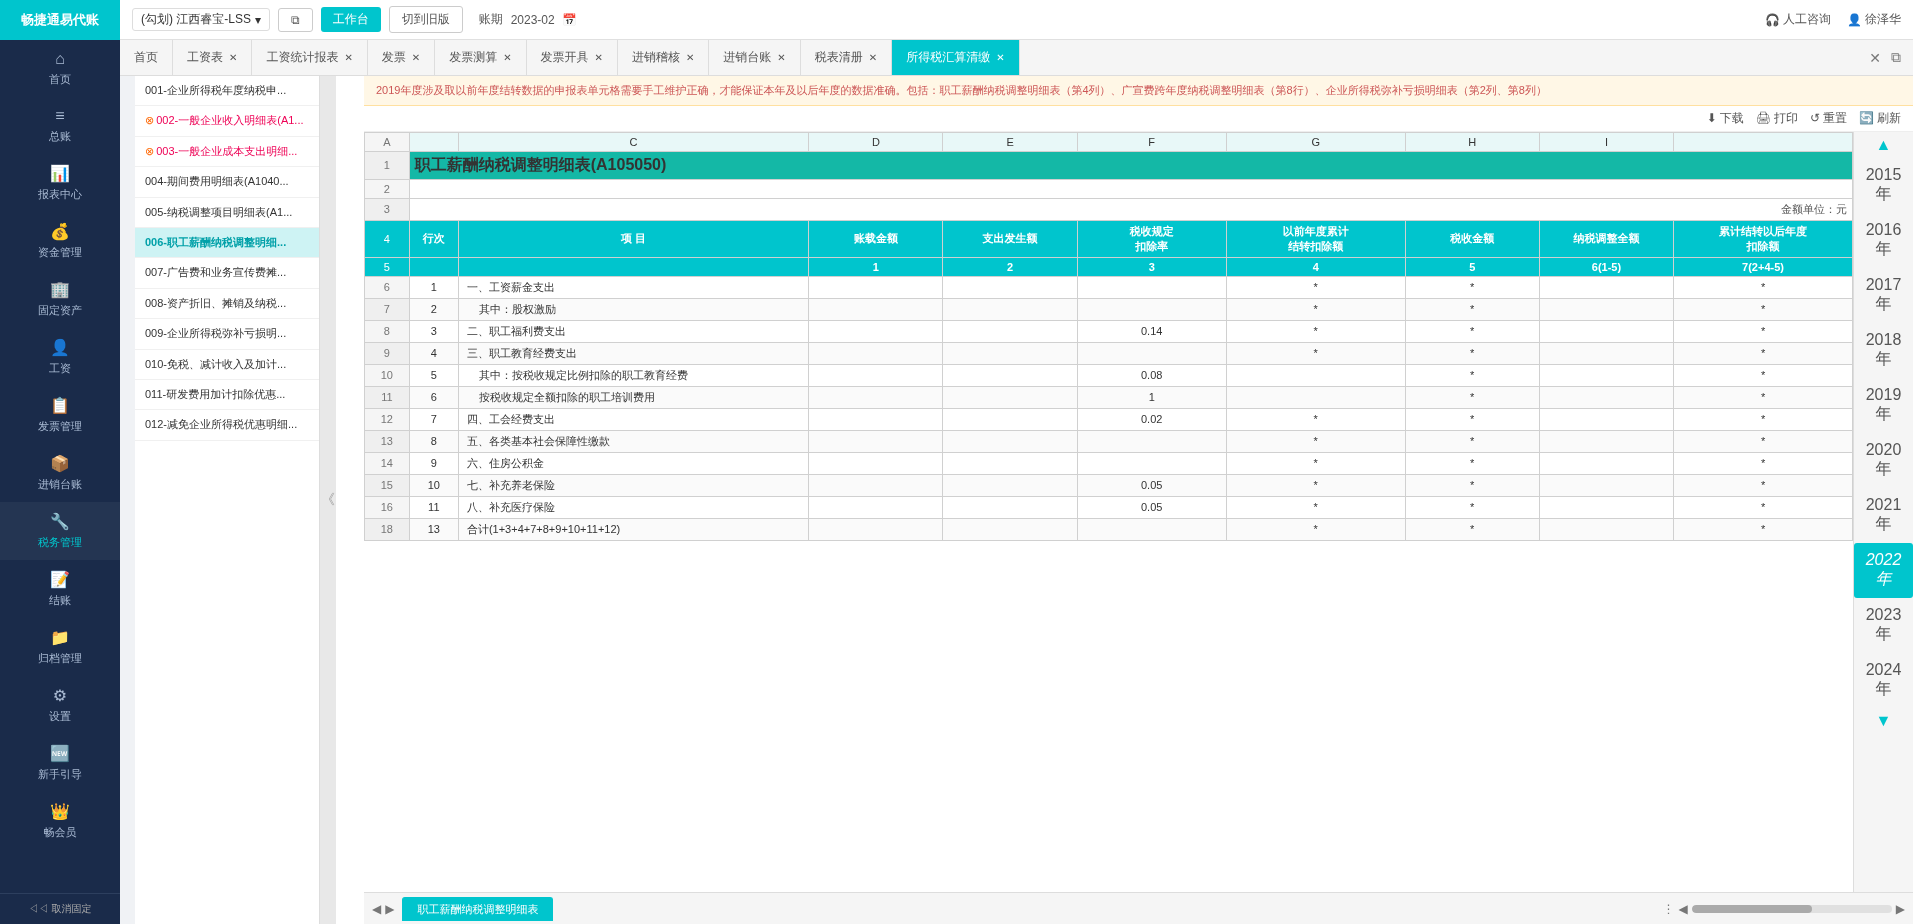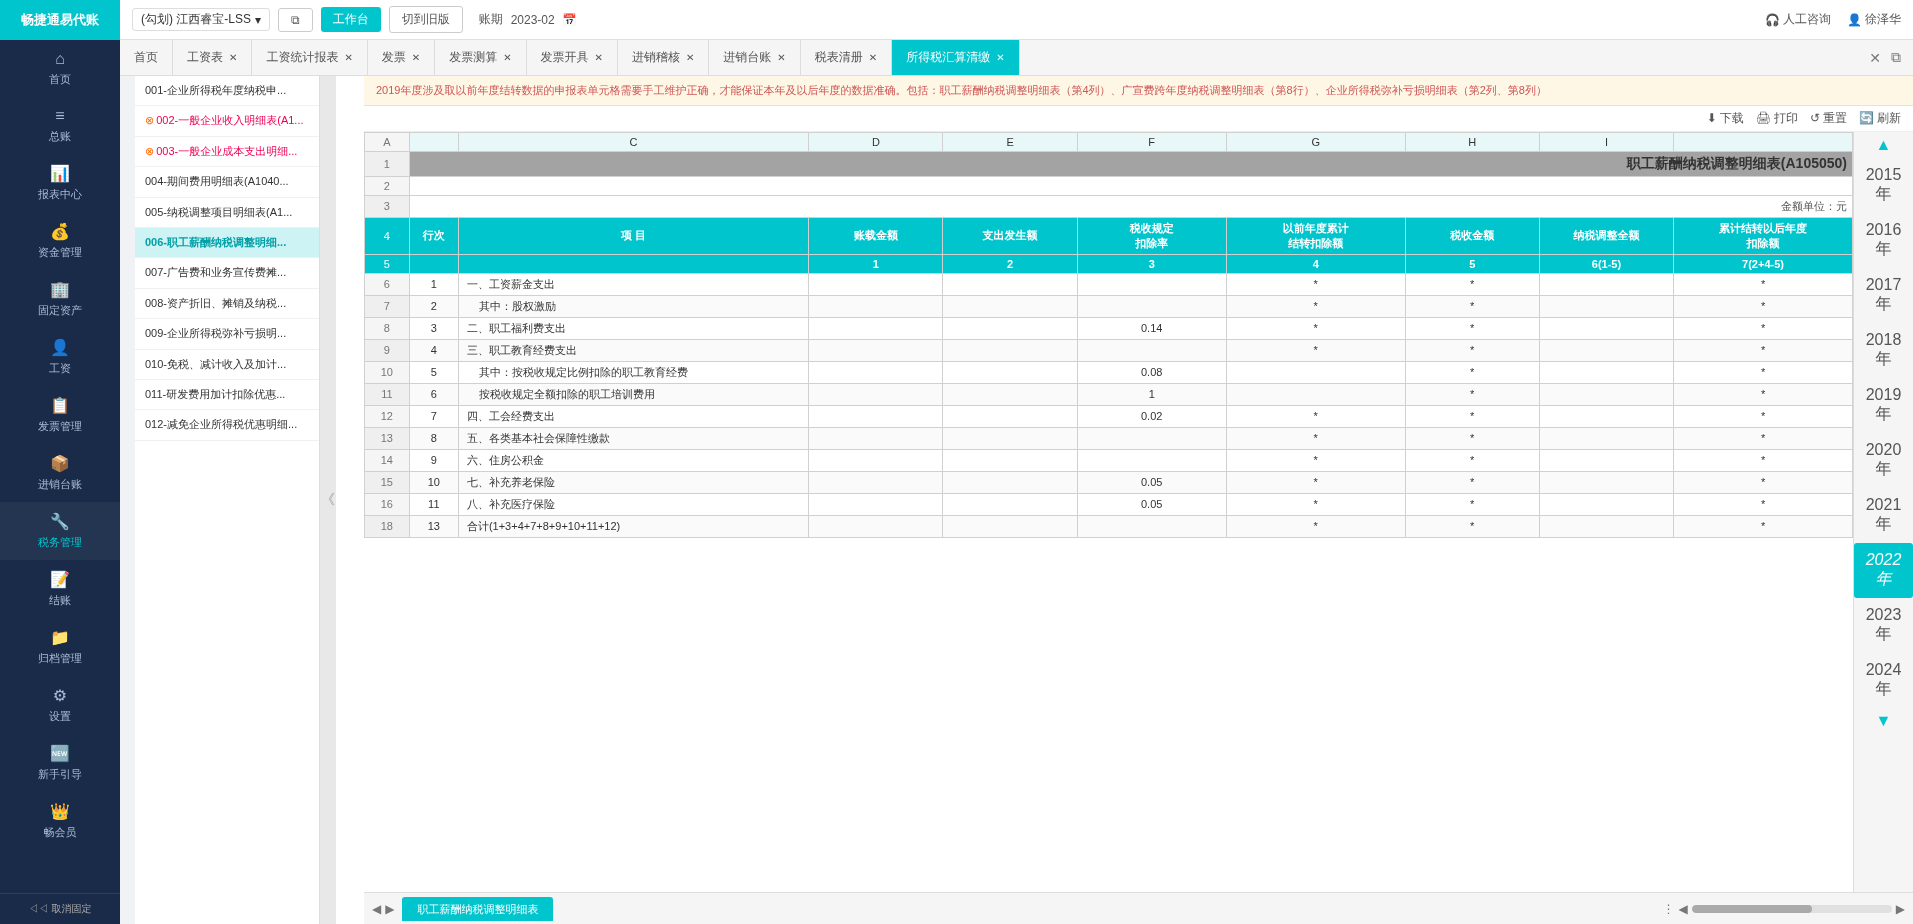--- a/index.html
+++ b/index.html
@@ -290,21 +290,21 @@
                 <td class="col-header">E</td>
                 <td class="col-header">F</td>
                 <td class="col-header">G</td>
                 <td class="col-header">H</td>
                 <td class="col-header">I</td>
                 <td class="col-header"></td>
               </tr>
 
               <tr>
                 <td class="row-num">1</td>
-                <td colspan="9" style="text-align:right; font-size:14px; font-weight:bold; background:#a3a3a3;">职工薪酬纳税调整明细表(A105050)</td>
+                <td colspan="9" style="text-align:left; font-size:16px; font-weight:bold; background:#14b8a6;">职工薪酬纳税调整明细表(A105050)</td>
               </tr>
               <tr>
                 <td class="row-num">2</td>
                 <td colspan="9" style="background:#fff;"></td>
               </tr>
               <tr>
                 <td class="row-num">3</td>
                 <td colspan="9" style="text-align:right; font-size:11px; color:#555; background:#fff;">金额单位：元</td>
               </tr>
               <tr class="header-row">

